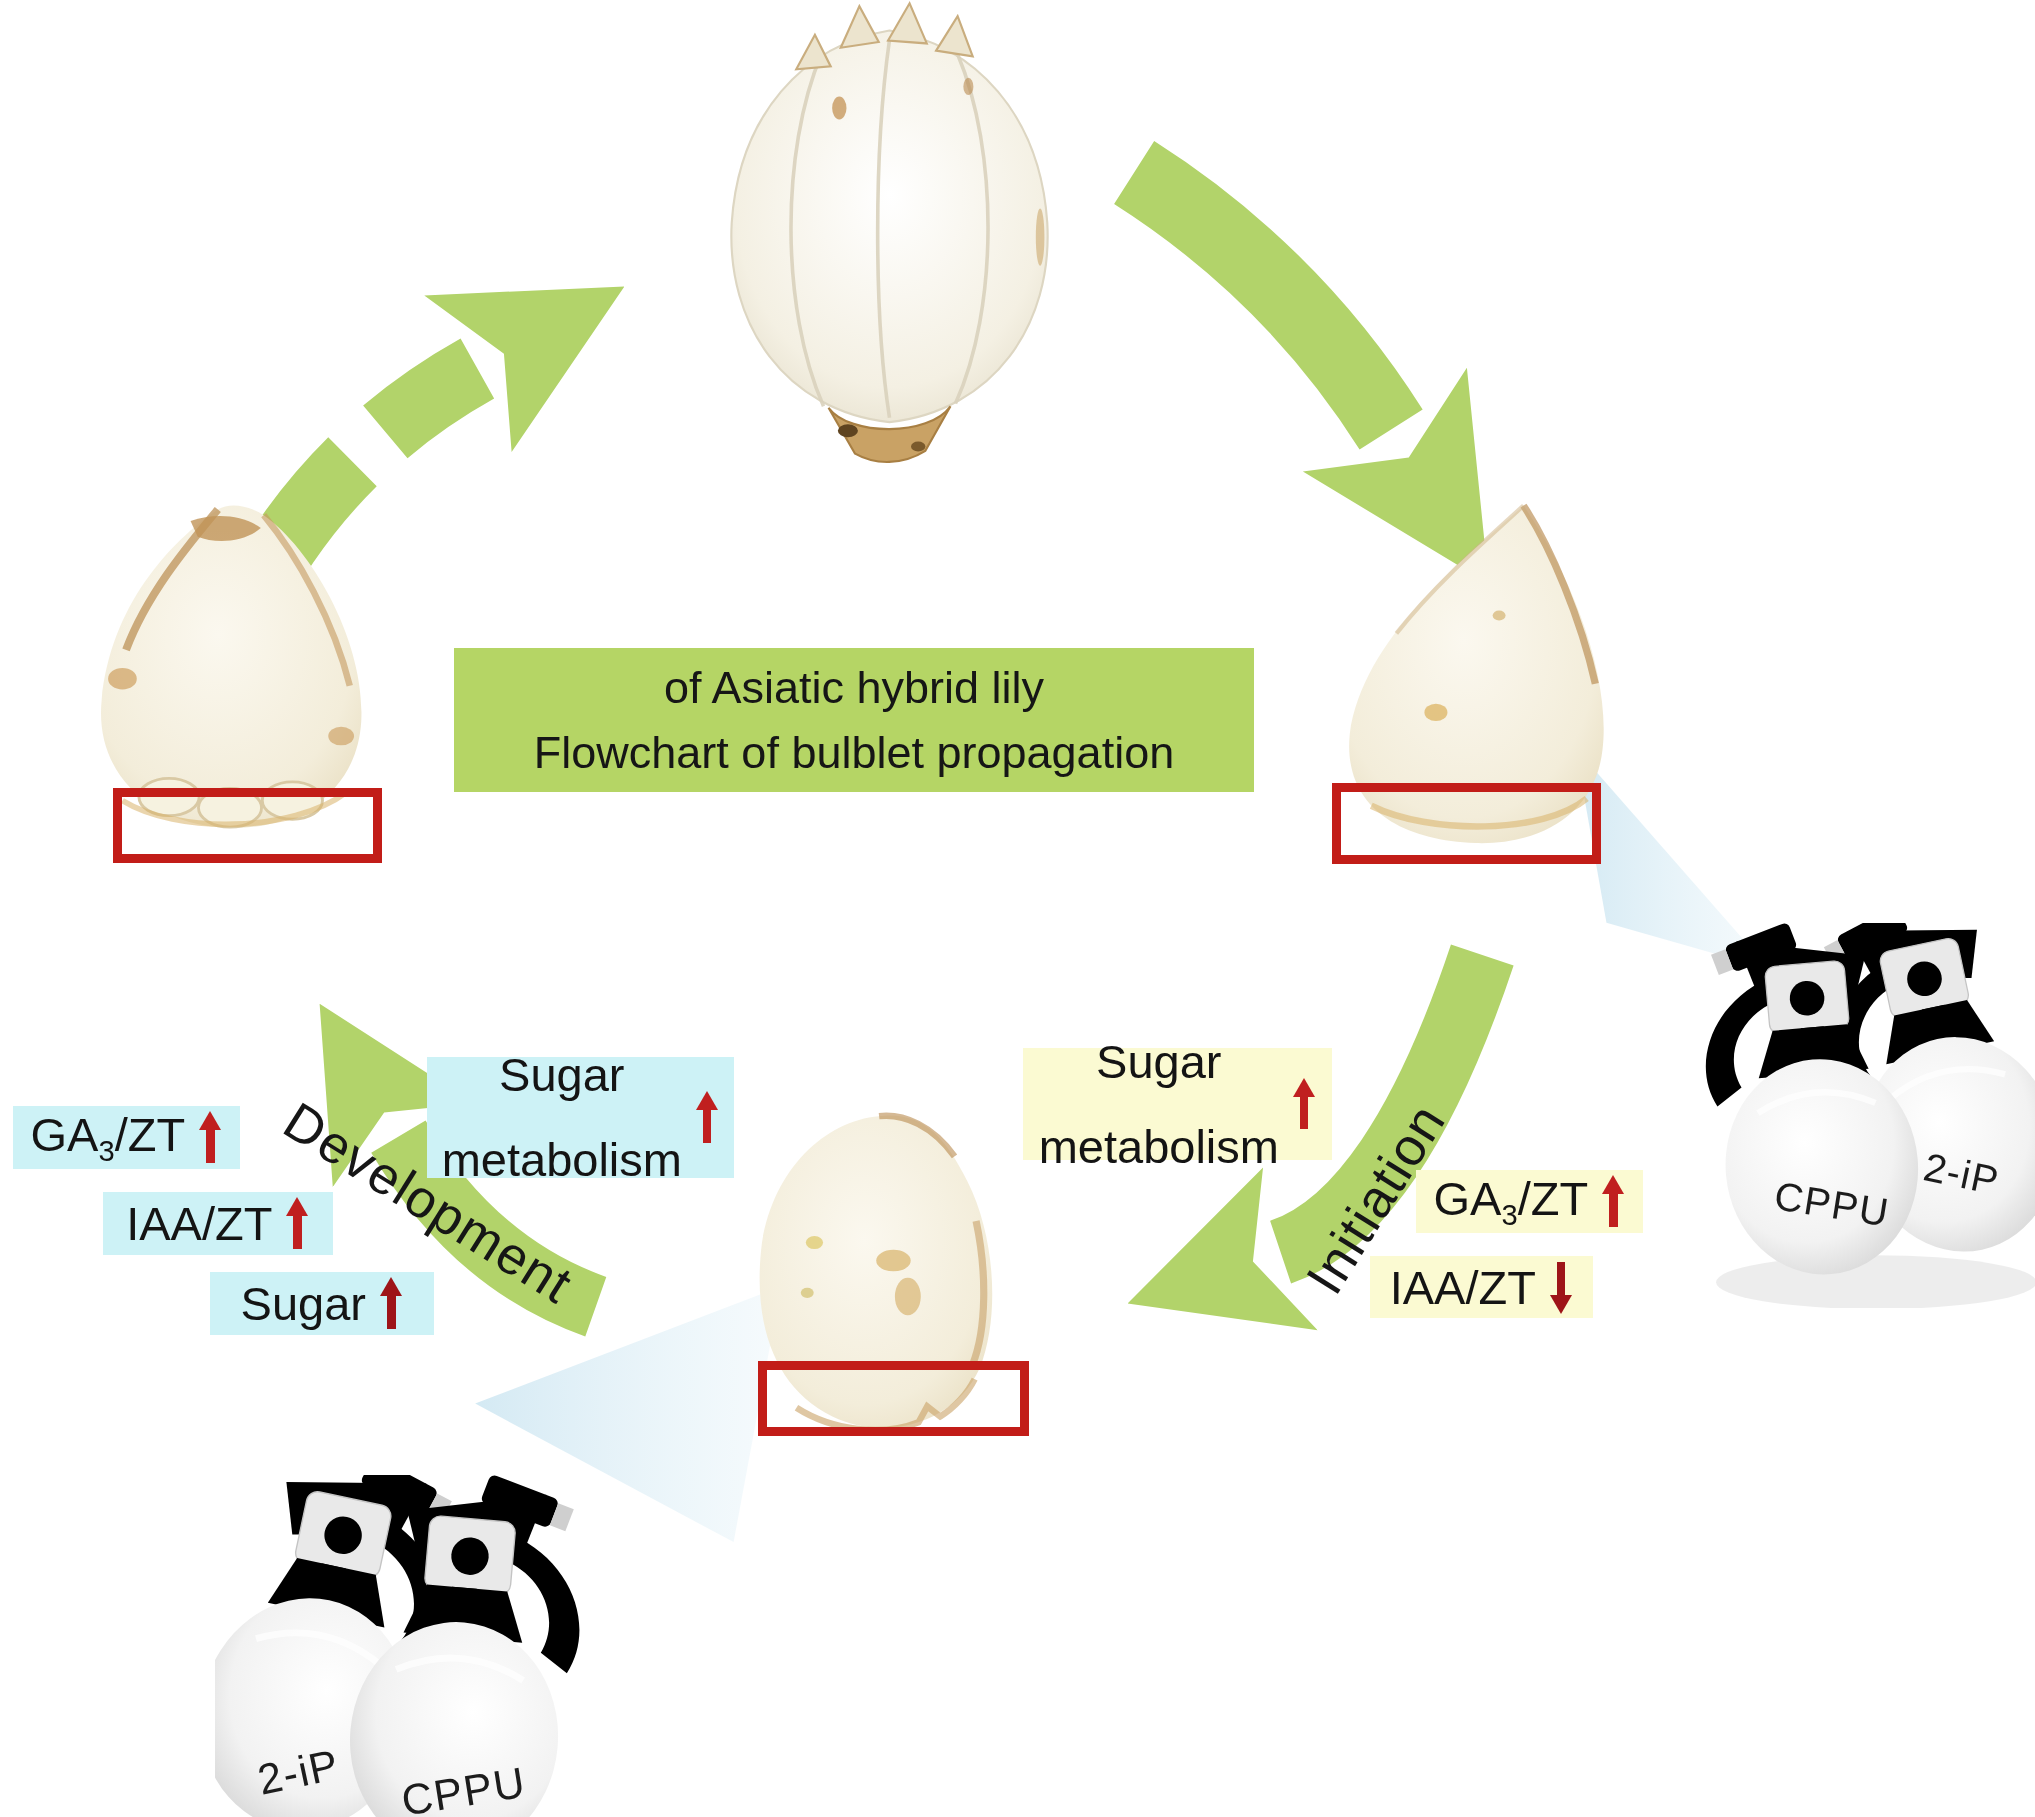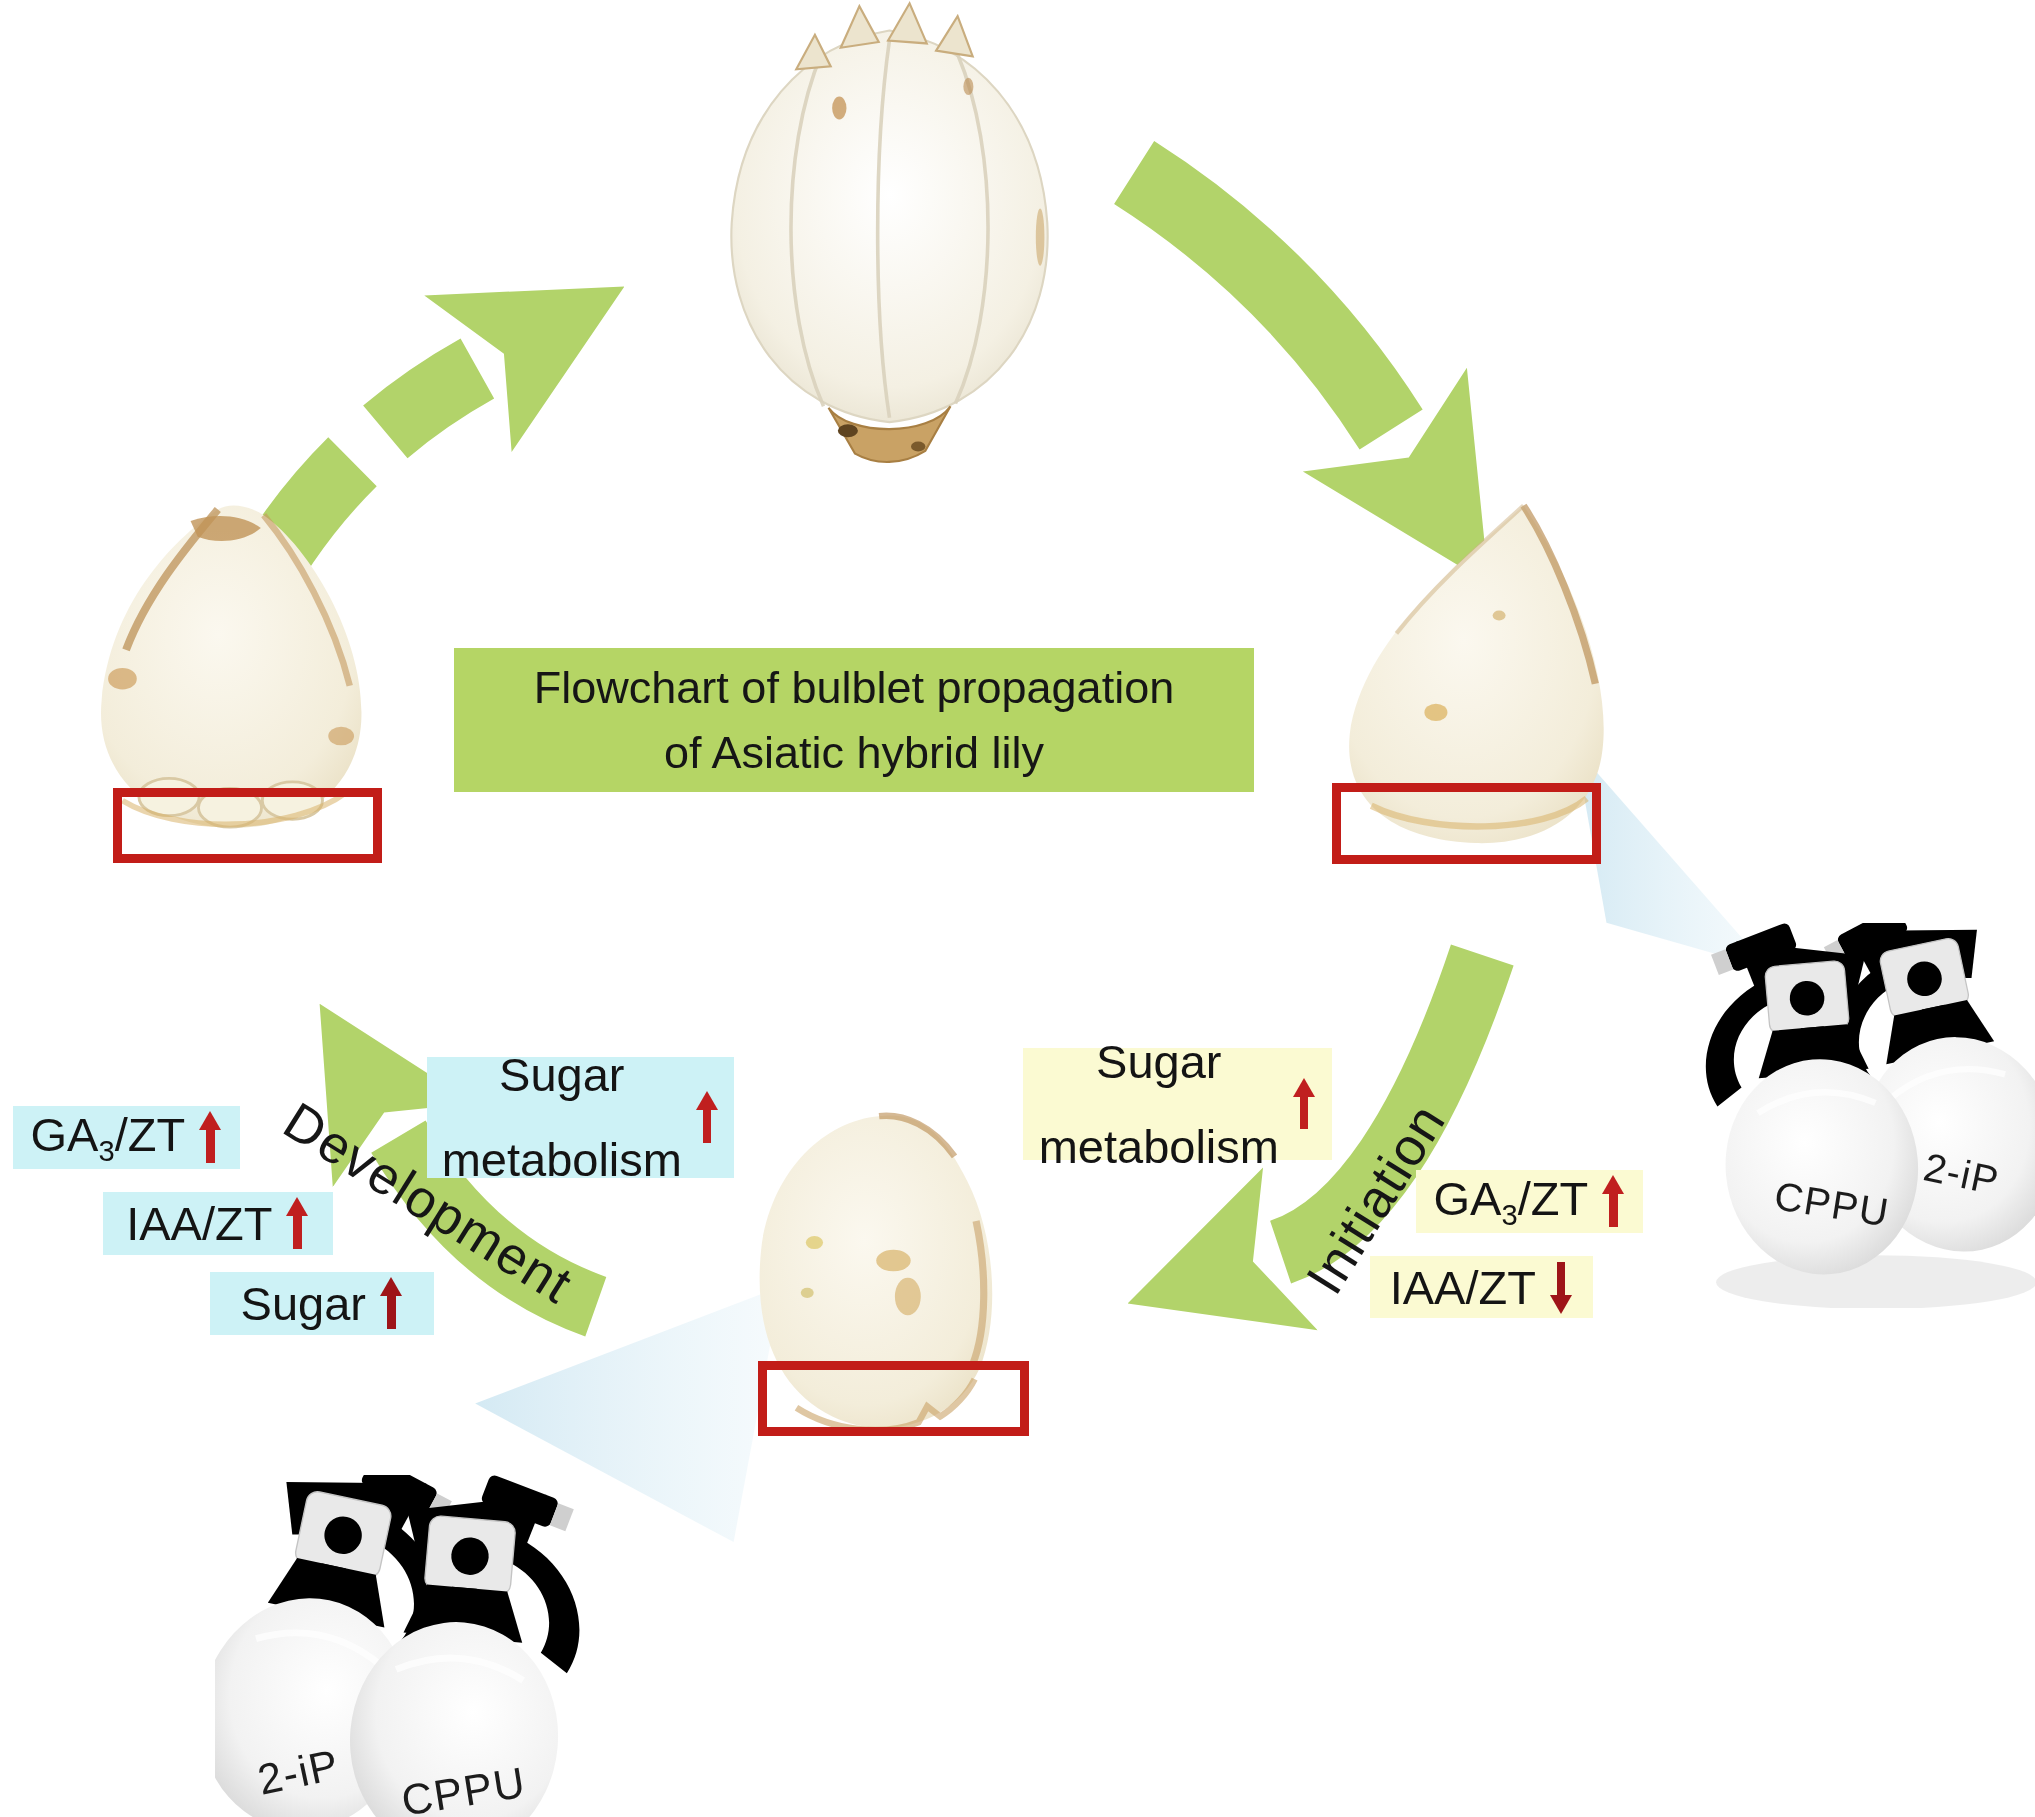--- a/index.html
+++ b/index.html
@@ -186,22 +186,22 @@
     <path d="M 330,160 C 345,230 345,310 325,360" fill="none" stroke="#c49a5f" stroke-width="10" opacity="0.55"></path>
     <ellipse cx="215" cy="215" rx="24" ry="15" fill="#d8b36a" opacity="0.7"></ellipse>
     <ellipse cx="235" cy="265" rx="18" ry="26" fill="#d3ab61" opacity="0.6"></ellipse>
     <ellipse cx="105" cy="190" rx="12" ry="9" fill="#d8c050" opacity="0.6"></ellipse>
     <ellipse cx="95" cy="260" rx="9" ry="7" fill="#c9b24e" opacity="0.55"></ellipse>
     <path d="M 80,420 C 130,452 200,460 250,440 L 262,418 L 280,432 C 300,420 318,400 328,380" fill="none" stroke="#c9a265" stroke-width="9" opacity="0.6"></path>
   </svg>
   <div class="hl-rect" style="left:758px;top:1361px;width:253px;height:57px"></div>
 
   <div id="title-box">
+    <div class="tline">of Asiatic hybrid lily</div>
     <div class="tline">Flowchart of bulblet propagation</div>
-    <div class="tline">of Asiatic hybrid lily</div>
   </div>
 
   <div class="labelbox yellow" id="box-sugar-init">
     <span class="twoline">
       <span class="lab">Sugar</span>
       <span class="lab">metabolism</span>
     </span>
     <span class="arr up bright">
         <span class="stem"></span>
         <span class="head"></span>

